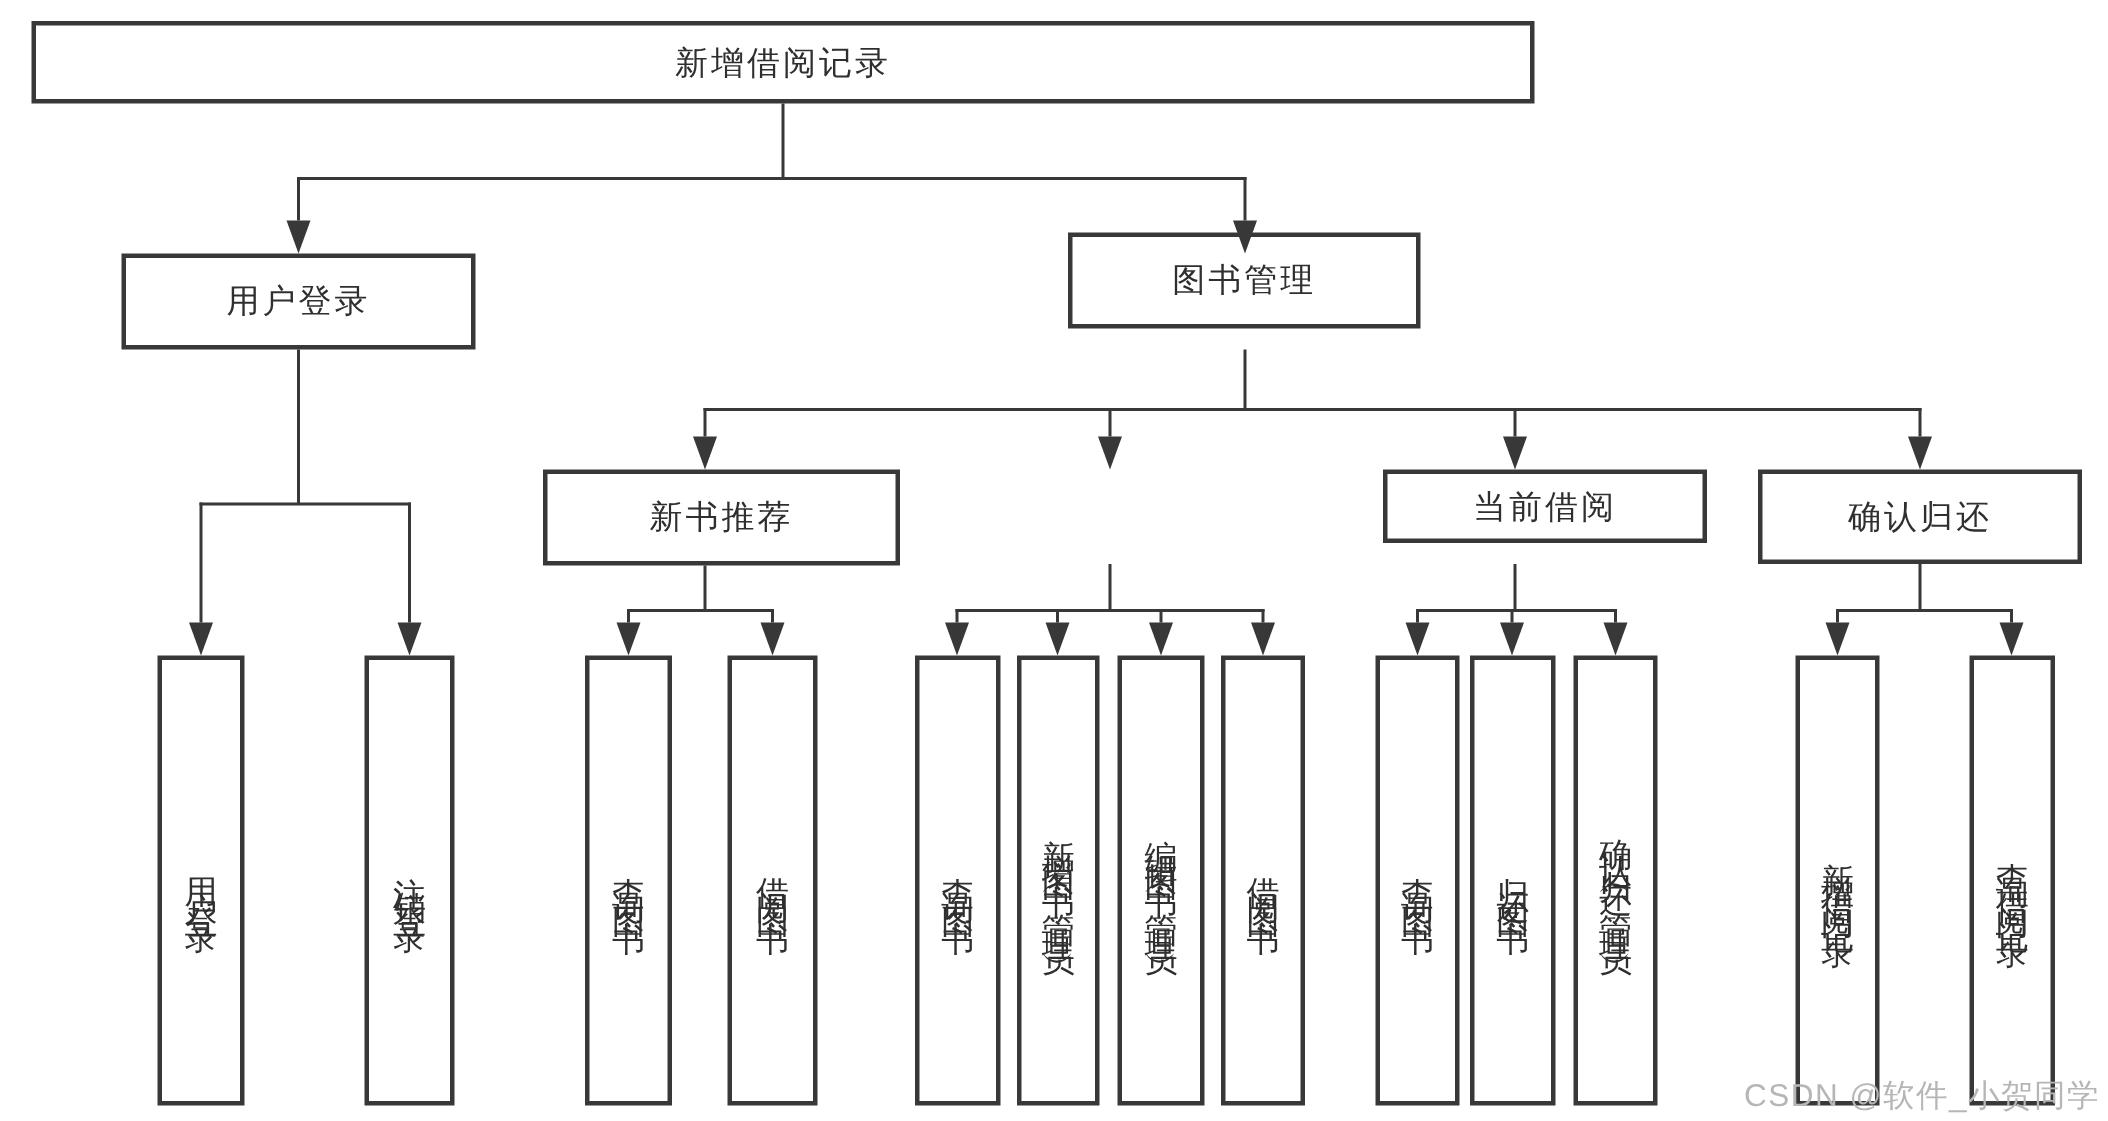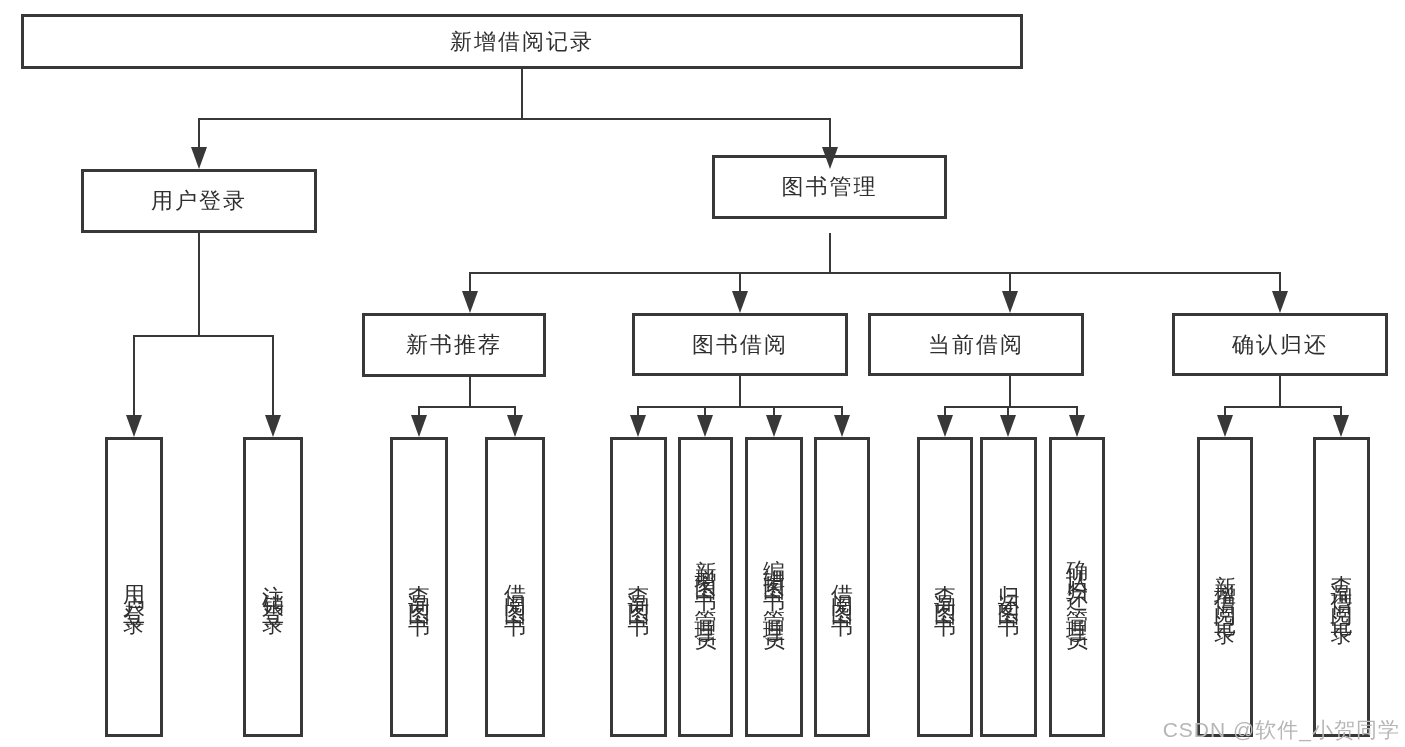--- a/index.html
+++ b/index.html
@@ -37,23 +37,22 @@
 </head>
 <body>
 
 <div id="canvas">
 
   <div class="hbox" style="left:21px;top:14px;width:1002px;height:55px;">新增借阅记录</div>
 
   <div class="hbox" style="left:81px;top:169px;width:236px;height:64px;">用户登录</div>
   <div class="hbox" style="left:712px;top:155px;width:235px;height:64px;">图书管理</div>
 
-  <div class="hbox" style="left:362px;top:313px;width:184px;height:64px;">新书推荐</div>
-  <div class="hbox" style="left:632px;top:313px;width:216px;height:63px;">图书借阅</div>
-  <div class="hbox" style="left:868px;top:313px;width:216px;height:63px;">当前借阅</div>
+  <div class="hbox" style="left:362px;top:313px;width:238px;height:64px;">新书推荐</div>
+  <div class="hbox" style="left:922px;top:313px;width:216px;height:49px;">当前借阅</div>
   <div class="hbox" style="left:1172px;top:313px;width:216px;height:63px;">确认归还</div>
 
   <div class="vbox" style="left:105px;width:58px;">
     <span class="vtext">用户登录</span>
   </div>
   <div class="vbox" style="left:243px;width:60px;">
     <span class="vtext">注销登录</span>
   </div>
 
   <div class="vbox" style="left:390px;width:58px;">

